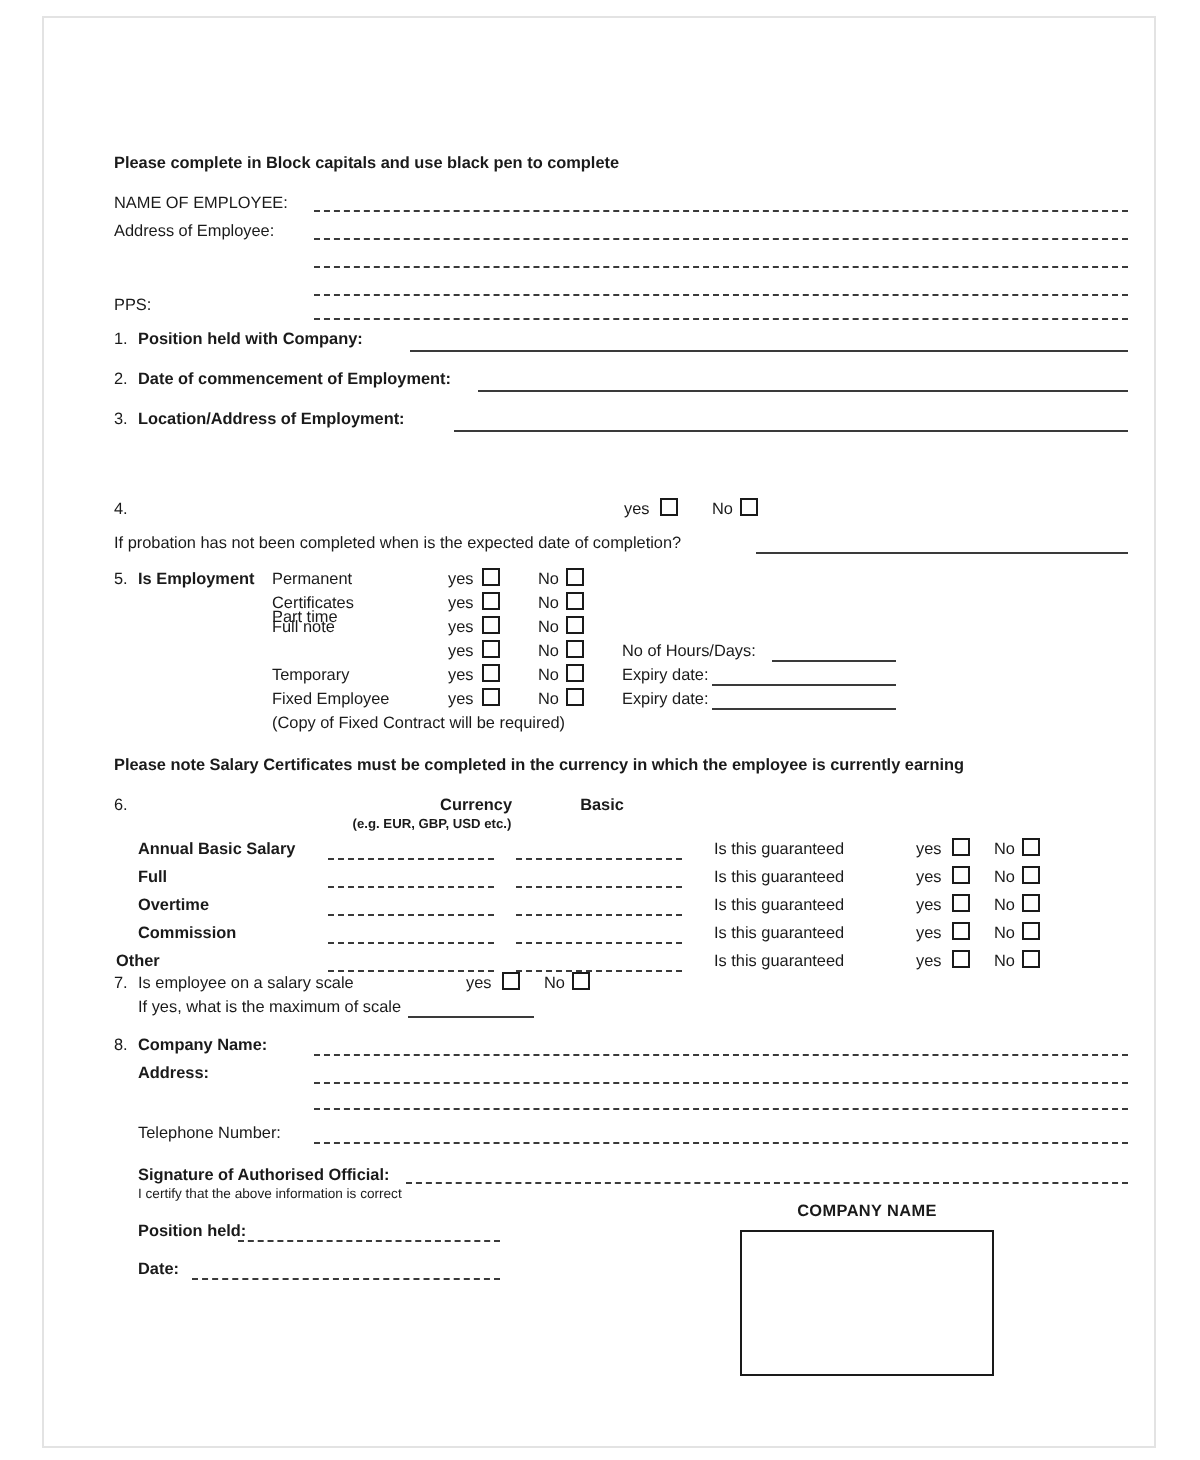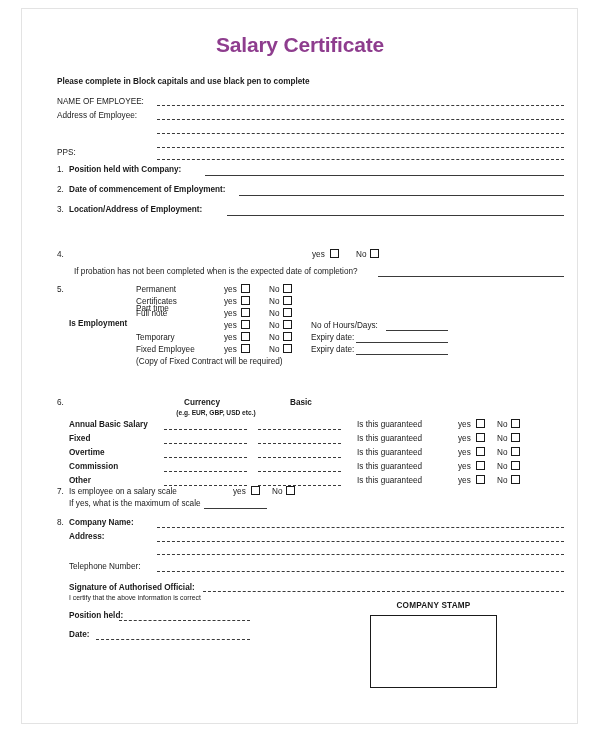--- a/index.html
+++ b/index.html
@@ -102,21 +102,20 @@
     letter-spacing: 0.2px;
   }
 </style>
 </head>
 <body>
 
 <div id="page-border"></div>
 
 <div id="sheet">
 
-  <div id="doc-title">Salary Certificate</div>
 
   <div class="t b" style="left:57px; top:77px;text-align:right;">Please complete in Block capitals and use black pen to complete</div>
 
   <div class="t" style="left:57px; top:97px;">NAME OF EMPLOYEE:</div>
   <div class="dash" style="left:157px; top:105px; width:407px;"></div>
 
   <div class="t" style="left:57px; top:111px;">Address of Employee:</div>
   <div class="dash" style="left:157px; top:119px; width:407px;"></div>
   <div class="dash" style="left:157px; top:133px; width:407px;"></div>
   <div class="dash" style="left:157px; top:147px; width:407px;"></div>
@@ -135,25 +134,25 @@
   <div class="t" style="left:57px; top:205px;">3.</div>
   <div class="t b" style="left:69px; top:205px;">Location/Address of Employment:</div>
   <div class="solid" style="left:227px; top:215px; width:337px;"></div>
 
   <div class="t" style="left:57px; top:250px;">4.</div>
   <div class="t" style="left:312px; top:250px;">yes</div>
   <div class="cbox" style="left:330px; top:249px;"></div>
   <div class="t" style="left:356px; top:250px;">No</div>
   <div class="cbox" style="left:370px; top:249px;"></div>
 
-  <div class="t" style="left:57px; top:267px;margin-left:17px;">If probation has not been completed when is the expected date of completion?</div>
+  <div class="t" style="left:57px; top:267px;">If probation has not been completed when is the expected date of completion?</div>
   <div class="solid" style="left:378px; top:276px; width:186px;"></div>
 
   <div class="t" style="left:57px; top:285px;">5.</div>
-  <div class="t b" style="left:69px; top:285px;margin-top:34px;">Is Employment</div>
+  <div class="t b" style="left:69px; top:285px;">Is Employment</div>
 
   <div class="t" style="left:136px; top:285px;">Permanent</div>
   <div class="t" style="left:224px; top:285px;">yes</div>
   <div class="cbox" style="left:241px; top:284px;"></div>
   <div class="t" style="left:269px; top:285px;">No</div>
   <div class="cbox" style="left:283px; top:284px;"></div>
 
   <div class="t" style="left:136px; top:297px;">Certificates</div>
   <div class="t" style="left:224px; top:297px;">yes</div>
   <div class="cbox" style="left:241px; top:296px;"></div>
@@ -185,37 +184,38 @@
   <div class="t" style="left:136px; top:345px;">Fixed Employee</div>
   <div class="t" style="left:224px; top:345px;">yes</div>
   <div class="cbox" style="left:241px; top:344px;"></div>
   <div class="t" style="left:269px; top:345px;">No</div>
   <div class="cbox" style="left:283px; top:344px;"></div>
   <div class="t" style="left:311px; top:345px;">Expiry date:</div>
   <div class="solid" style="left:356px; top:354px; width:92px;"></div>
 
   <div class="t" style="left:136px; top:357px;">(Copy of Fixed Contract will be required)</div>
 
+  <div class="t b" style="left:57px; top:378px;">Please note Salary Certificates must be completed in the currency in which the employee is currently earning</div>
 
   <div class="t" style="left:57px; top:398px;">6.</div>
 
-  <div class="t b" style="left:184px; top:398px; width:88px; text-align:left;">Currency</div>
+  <div class="t b" style="left:168px; top:398px; width:88px; text-align:right;">Currency</div>
   <div class="t" style="left:160px; top:408px; width:112px; text-align:center; font-size:6.6px; font-weight:bold;">(e.g. EUR, GBP, USD etc.)</div>
   <div class="t b" style="left:261px; top:398px; width:80px; text-align:center;">Basic</div>
 
   <div class="t b" style="left:69px; top:420px;">Annual Basic Salary</div>
   <div class="dash" style="left:164px; top:429px; width:83px;"></div>
   <div class="dash" style="left:258px; top:429px; width:83px;"></div>
   <div class="t" style="left:357px; top:420px;">Is this guaranteed</div>
   <div class="t" style="left:458px; top:420px;">yes</div>
   <div class="cbox" style="left:476px; top:419px;"></div>
   <div class="t" style="left:497px; top:420px;">No</div>
   <div class="cbox" style="left:511px; top:419px;"></div>
 
-  <div class="t b" style="left:69px; top:434px;">Fixed</div>
+  <div class="t b" style="left:69px; top:434px;">Full</div>
   <div class="dash" style="left:164px; top:443px; width:83px;"></div>
   <div class="dash" style="left:258px; top:443px; width:83px;"></div>
   <div class="t" style="left:357px; top:434px;">Is this guaranteed</div>
   <div class="t" style="left:458px; top:434px;">yes</div>
   <div class="cbox" style="left:476px; top:433px;"></div>
   <div class="t" style="left:497px; top:434px;">No</div>
   <div class="cbox" style="left:511px; top:433px;"></div>
 
   <div class="t b" style="left:69px; top:448px;">Overtime</div>
   <div class="dash" style="left:164px; top:457px; width:83px;"></div>
@@ -228,21 +228,21 @@
 
   <div class="t b" style="left:69px; top:462px;">Commission</div>
   <div class="dash" style="left:164px; top:471px; width:83px;"></div>
   <div class="dash" style="left:258px; top:471px; width:83px;"></div>
   <div class="t" style="left:357px; top:462px;">Is this guaranteed</div>
   <div class="t" style="left:458px; top:462px;">yes</div>
   <div class="cbox" style="left:476px; top:461px;"></div>
   <div class="t" style="left:497px; top:462px;">No</div>
   <div class="cbox" style="left:511px; top:461px;"></div>
 
-  <div class="t b" style="left:69px; top:476px;">Other</div>
+  <div class="t b" style="left:58px; top:476px;">Other</div>
   <div class="dash" style="left:164px; top:485px; width:83px;"></div>
   <div class="dash" style="left:258px; top:485px; width:83px;"></div>
   <div class="t" style="left:357px; top:476px;">Is this guaranteed</div>
   <div class="t" style="left:458px; top:476px;">yes</div>
   <div class="cbox" style="left:476px; top:475px;"></div>
   <div class="t" style="left:497px; top:476px;">No</div>
   <div class="cbox" style="left:511px; top:475px;"></div>
 
   <div class="t" style="left:57px; top:487px;">7.</div>
   <div class="t" style="left:69px; top:487px;">Is employee on a  salary scale</div>
@@ -269,16 +269,16 @@
   <div class="dash" style="left:203px; top:591px; width:361px;"></div>
 
   <div class="t" style="left:69px; top:593px; font-size:6.8px;">I certify that the above information is correct</div>
 
   <div class="t b" style="left:69px; top:611px;">Position held:</div>
   <div class="dash" style="left:119px; top:620px; width:131px;"></div>
 
   <div class="t b" style="left:69px; top:630px;">Date:</div>
   <div class="dash" style="left:96px; top:639px; width:154px;"></div>
 
-  <div id="stamp-label">COMPANY STAMP</div>
+  <div id="stamp-label">COMPANY NAME</div>
   <div id="stamp-box"></div>
 
 </div>
 
 </body></html>

